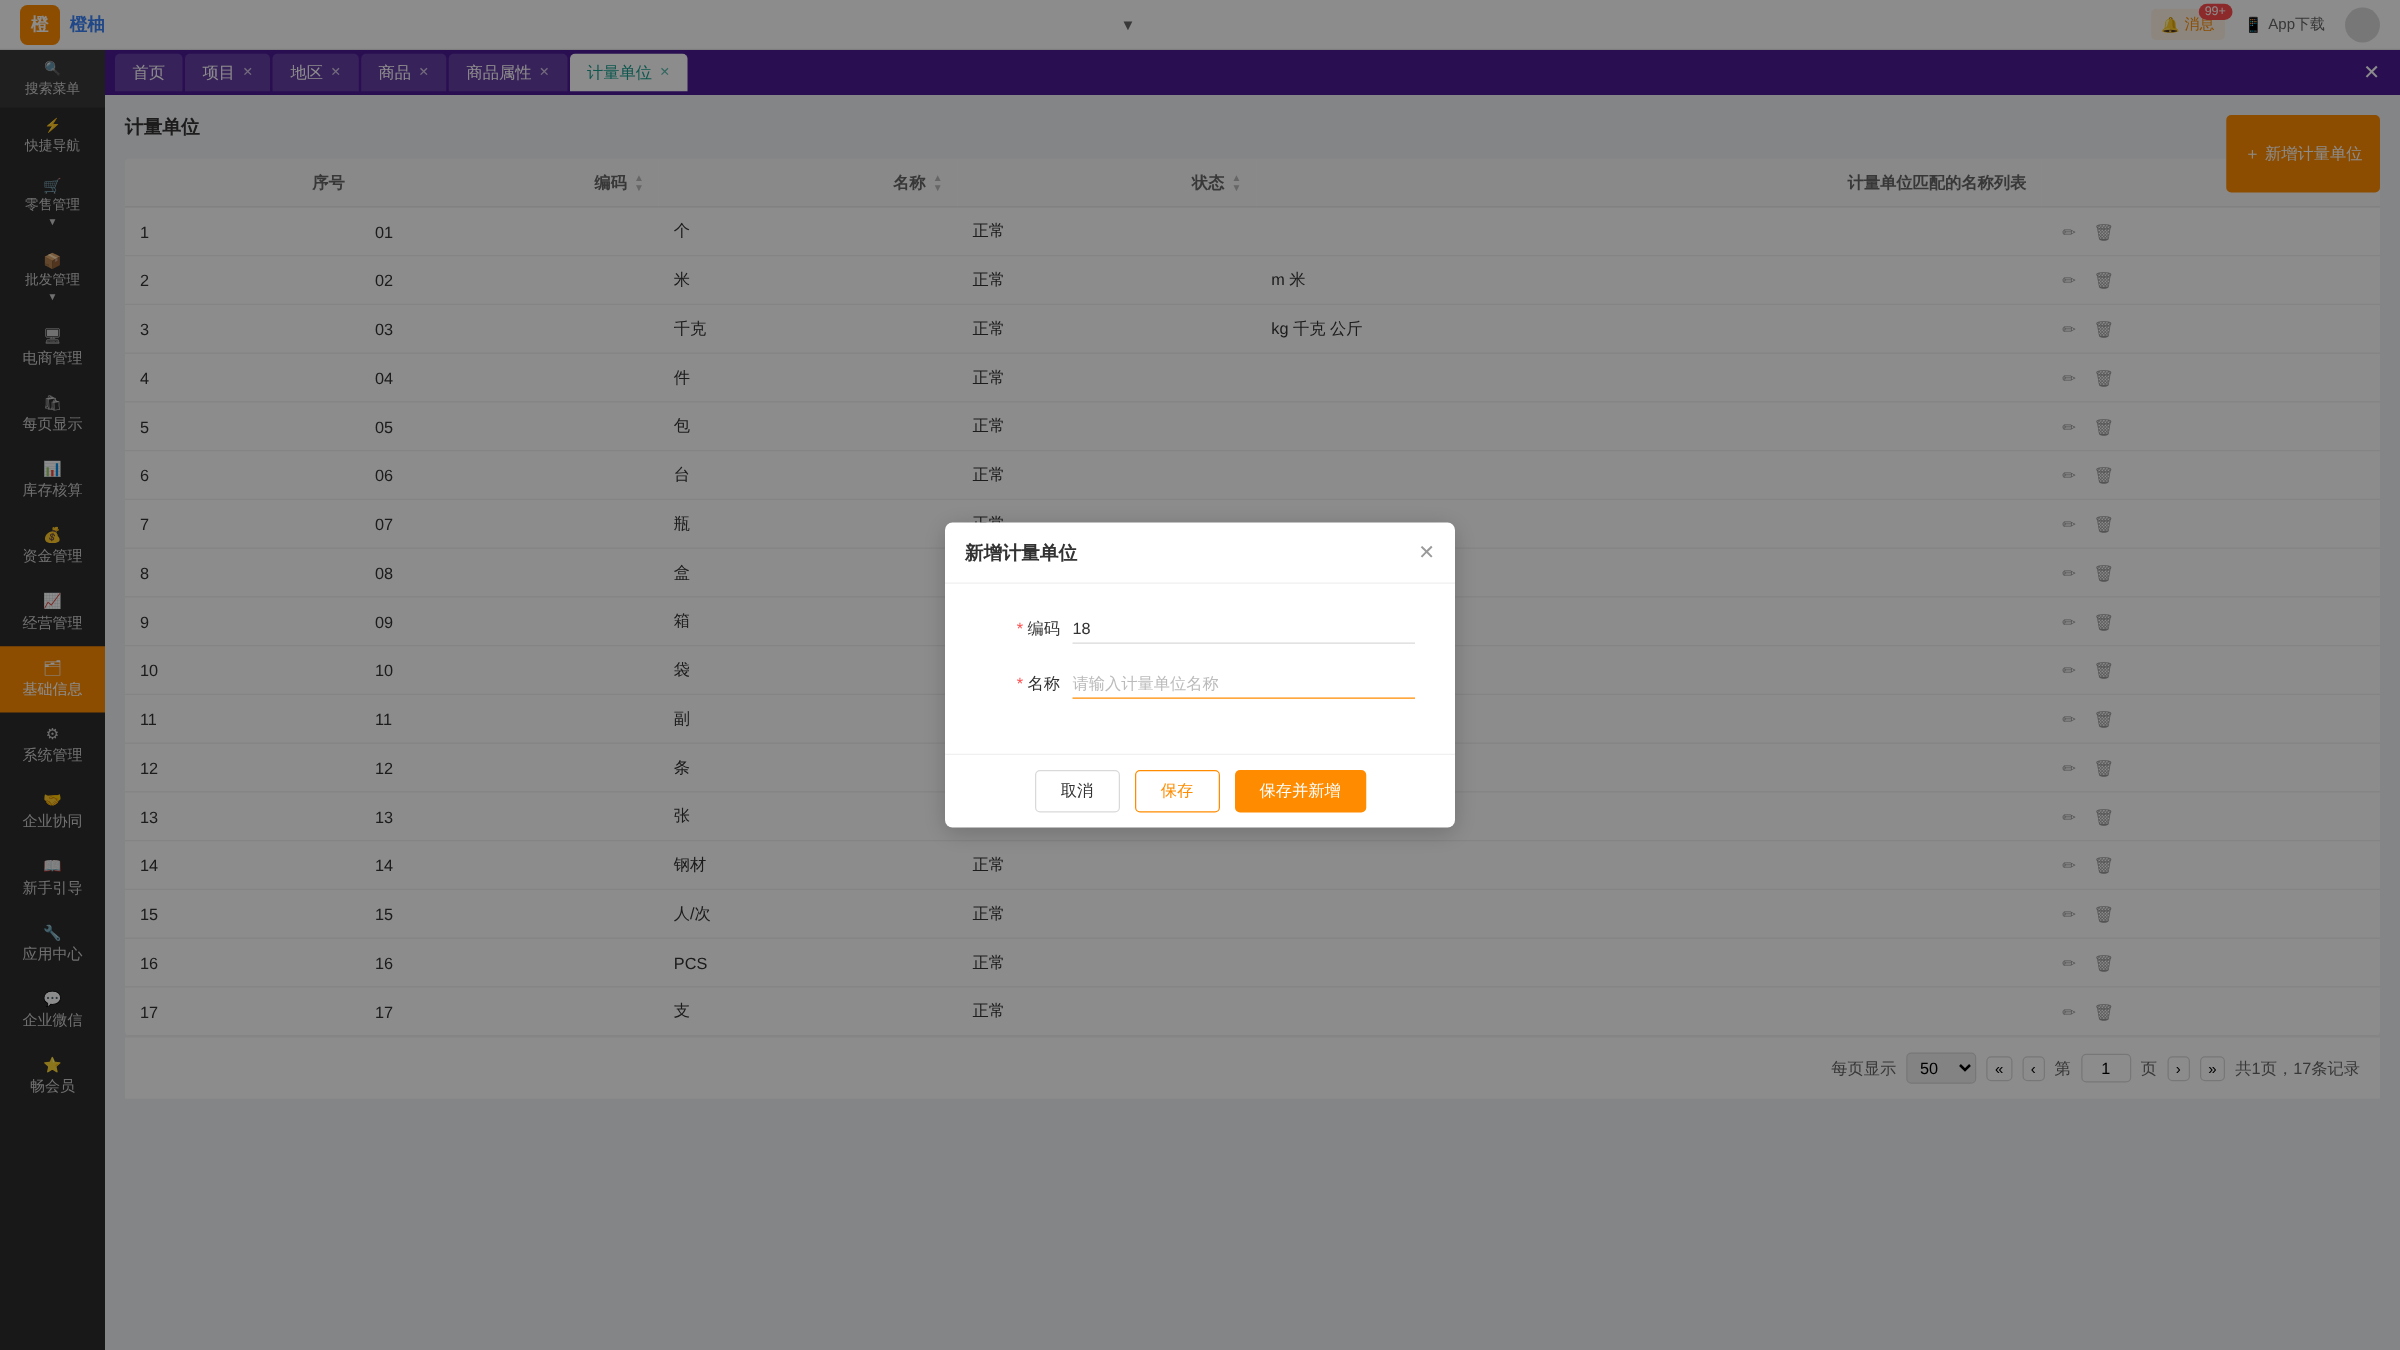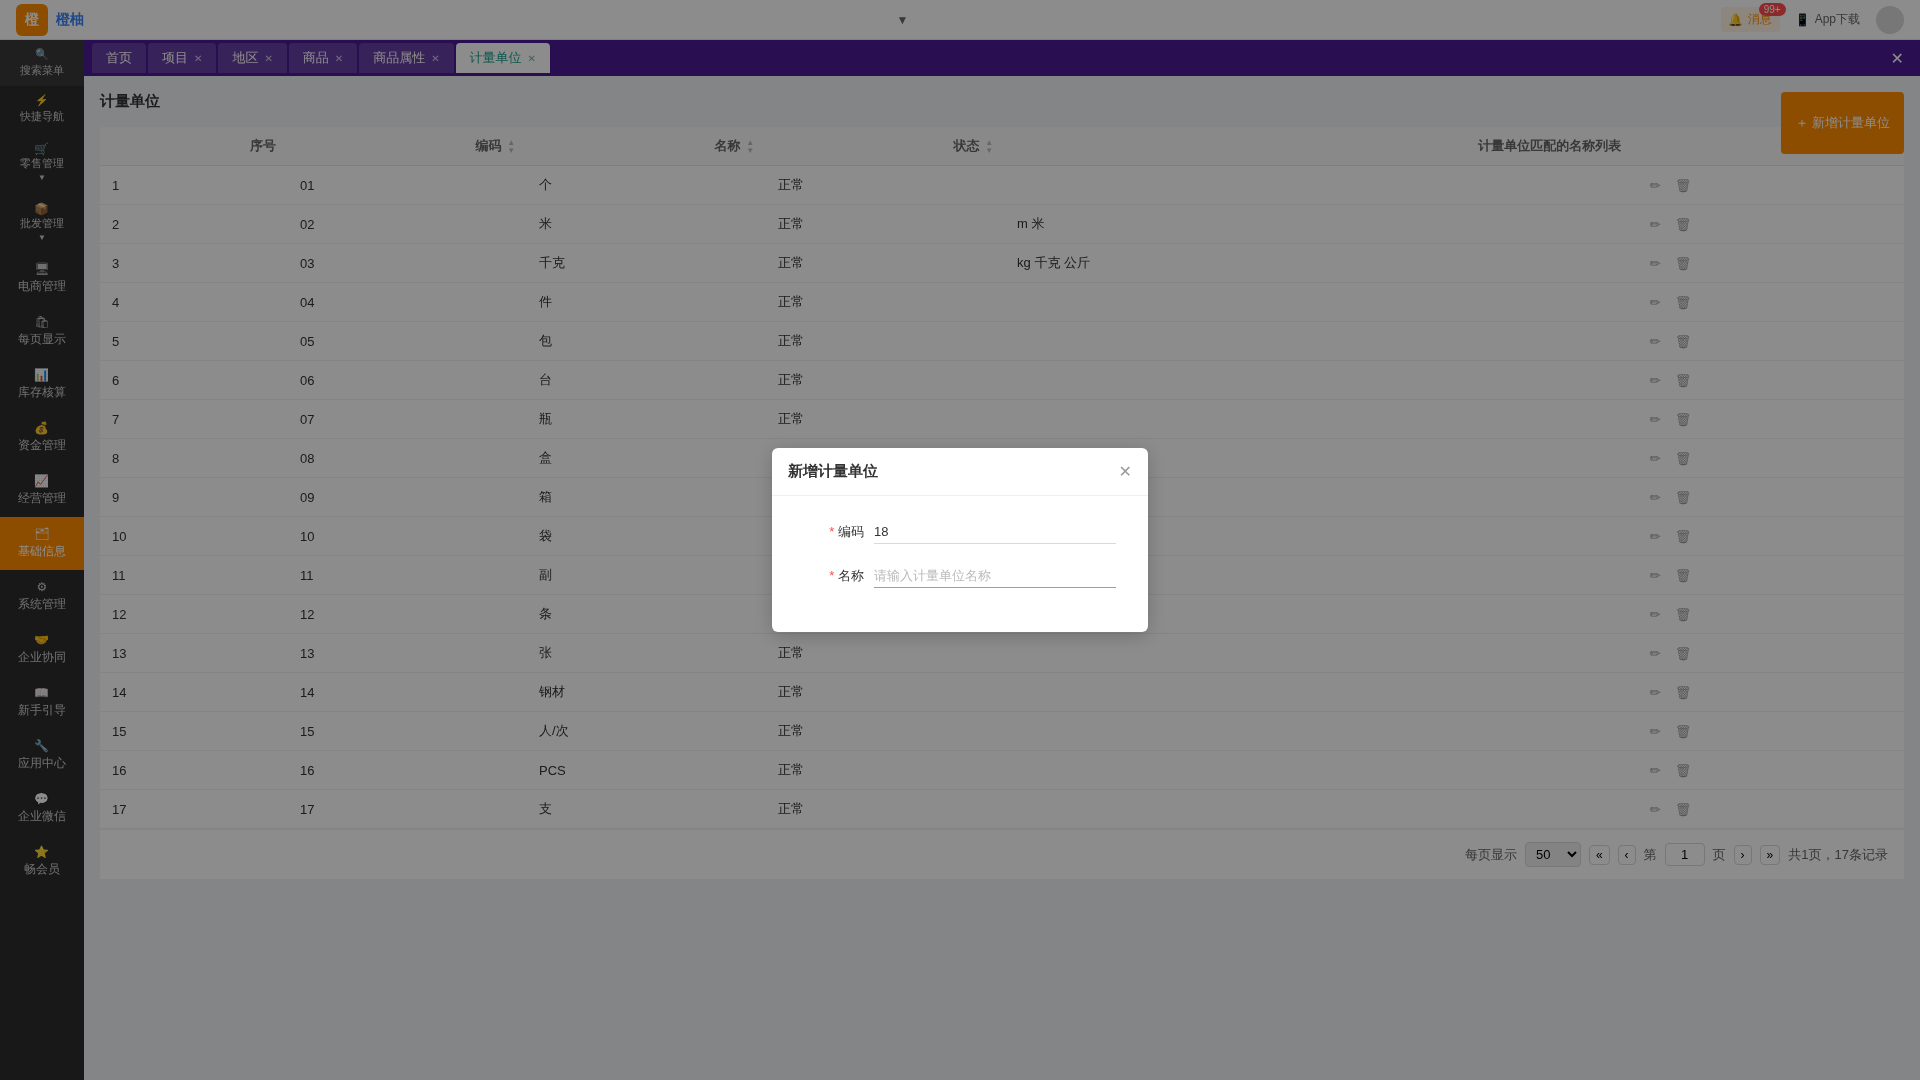--- a/index.html
+++ b/index.html
@@ -289,21 +289,21 @@
       z-index: 200;
       display: flex;
       align-items: center;
       justify-content: center;
     }
 
     
     .modal {
       background: #fff;
       border-radius: 6px;
-      width: 376px;
+      width: 408px;
       box-shadow: 0 4px 20px rgba(0,0,0,0.2);
       overflow: hidden;
     }
     .modal-header {
       padding: 14px 16px;
       border-bottom: 1px solid #f0f0f0;
       display: flex;
       align-items: center;
       justify-content: space-between;
     }
@@ -811,14 +811,19 @@
     <div class="modal-body">
       <div class="form-row">
         <span class="form-label">编码</span>
         <input class="form-input" type="text" value="18" style="">
       </div>
       <div class="form-row">
         <span class="form-label">名称</span>
         <input class="form-input name-input" type="text" placeholder="请输入计量单位名称" style="">
       </div>
     </div>
+    <div class="modal-footer">
+      <button class="btn-cancel">取消</button>
+      <button class="btn-save">保存</button>
+      <button class="btn-save-new">保存并新增</button>
+    </div>
   </div>
 </div>
 
 </body></html>

